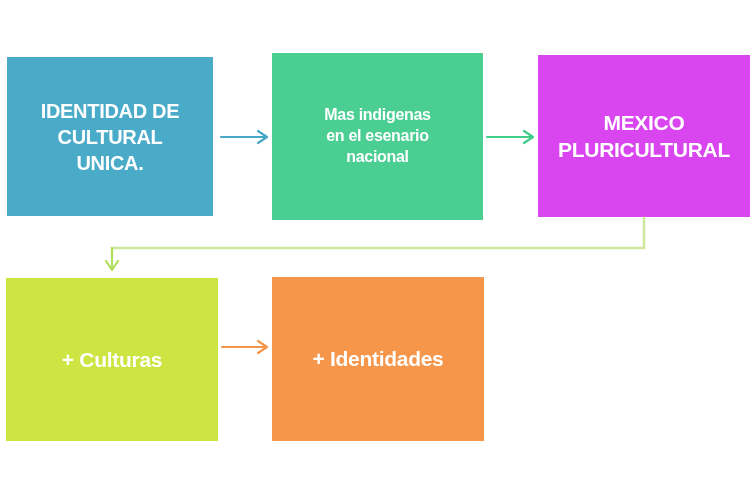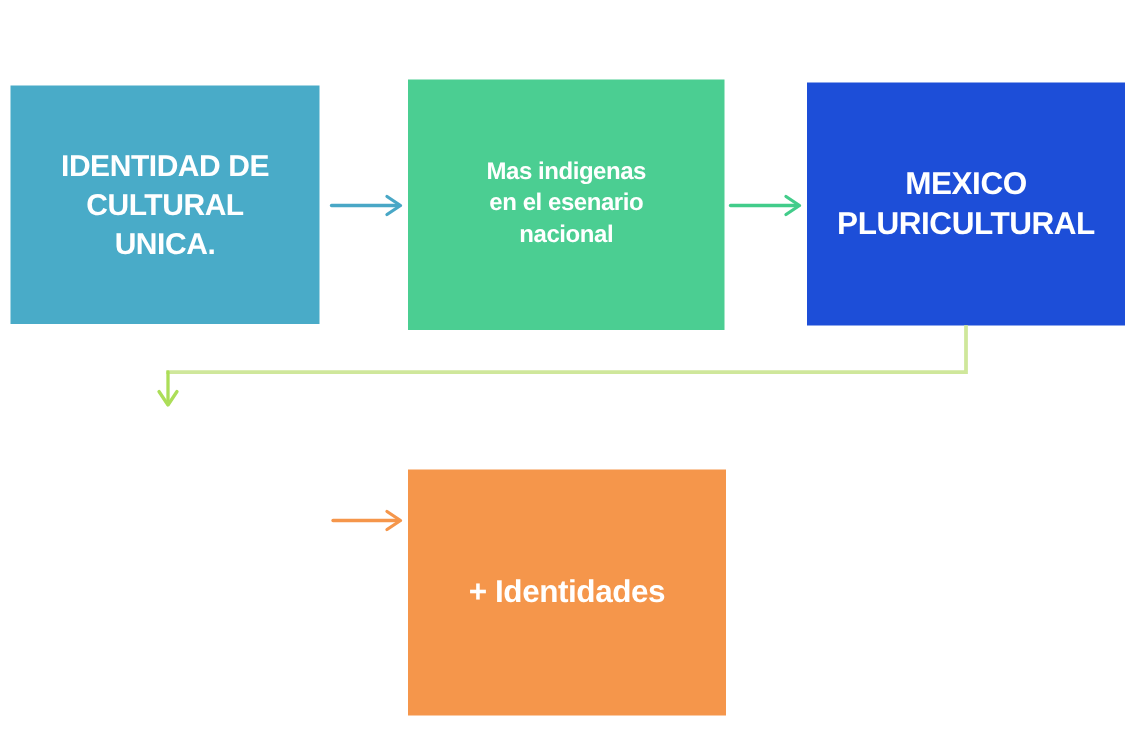--- a/index.html
+++ b/index.html
@@ -17,42 +17,43 @@
     color:#ffffff;
     font-weight:bold;
     white-space:pre-line;
     letter-spacing:-0.3px;
     line-height:1.3;
   }
   .box-identidad{left:7px;top:57px;width:206px;height:159px;font-size:20px;}
   .box-indigenas{left:272px;top:53px;width:211px;height:167px;font-size:16px;}
   .box-mexico{left:538px;top:55px;width:212px;height:162px;font-size:21px;}
   .box-culturas{left:6px;top:278px;width:212px;height:163px;font-size:21px;}
-  .box-identidades{left:272px;top:277px;width:212px;height:164px;font-size:21px;margin-top:36px;}
+  .box-identidades{left:272px;top:277px;width:212px;height:164px;font-size:21px;}
   .connector-layer{
     position:absolute;left:0;top:0;width:755px;height:495px;
     pointer-events:none;
   }
 </style>
 </head>
 <body>
 
 <div class="canvas">
 
   <div class="box box-identidad" style="background: rgb(73, 171, 200);">IDENTIDAD DE
 CULTURAL
 UNICA.</div>
 
   <div class="box box-indigenas" style="background: rgb(75, 206, 146);">Mas indigenas
 en el esenario
 nacional</div>
 
-  <div class="box box-mexico" style="background: #1d4ed8;">MEXICO
+  <div class="box box-mexico" style="background: #d946ef;">MEXICO
 PLURICULTURAL</div>
 
+  <div class="box box-culturas" style="background: rgb(205, 229, 66);">+ Culturas</div>
 
   <div class="box box-identidades" style="background: rgb(245, 150, 75);">+ Identidades</div>
 
   <svg class="connector-layer" width="755" height="495" viewBox="0 0 755 495">
 
     <g fill="none" stroke-width="2.2" stroke-linecap="round" stroke-linejoin="round" stroke="#49A7C6">
       <line x1="221" y1="137" x2="266" y2="137"></line>
       <polyline points="258,131 267,137 258,143"></polyline>
     </g>
 

